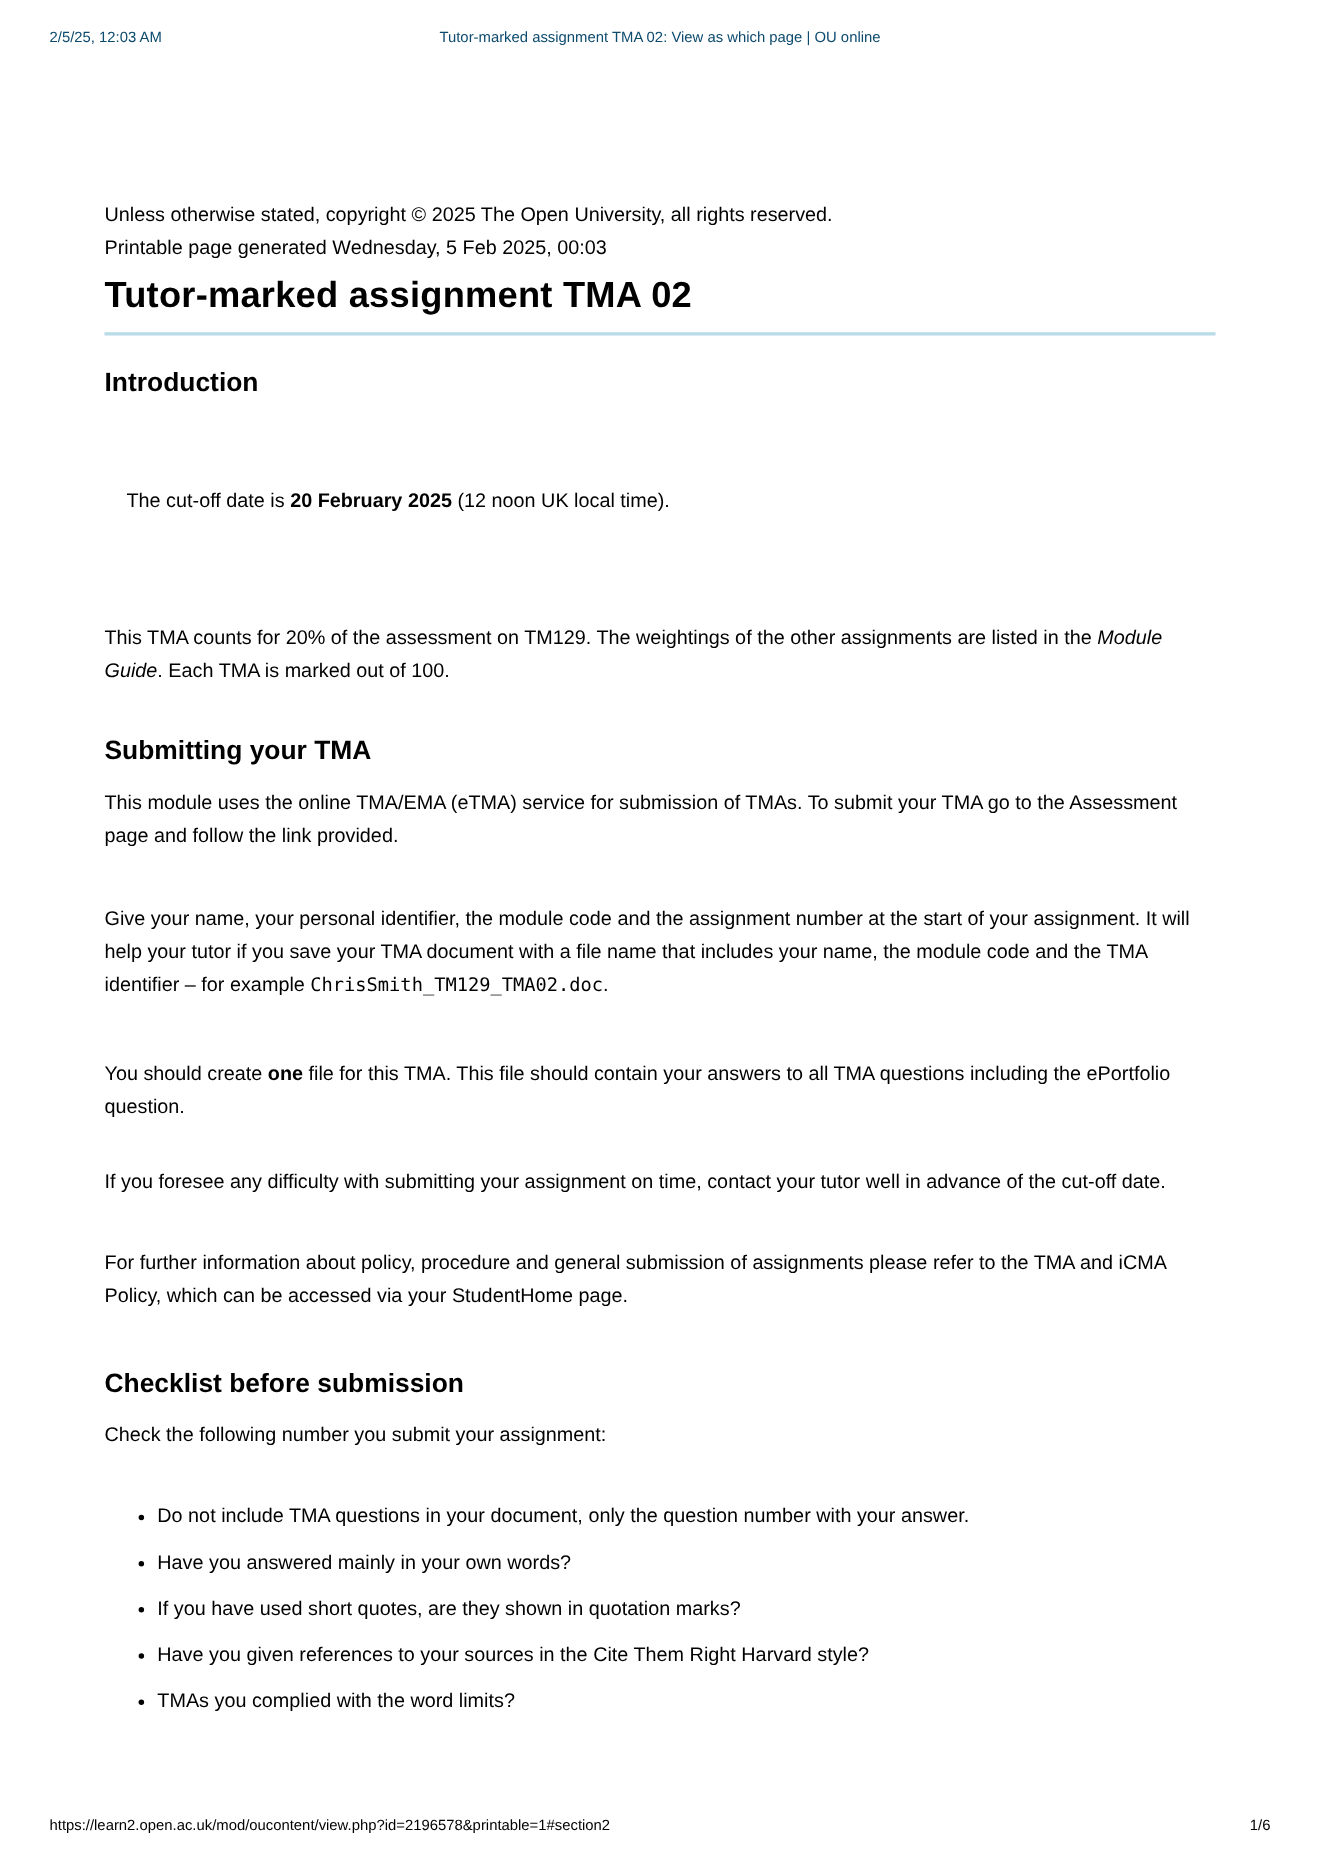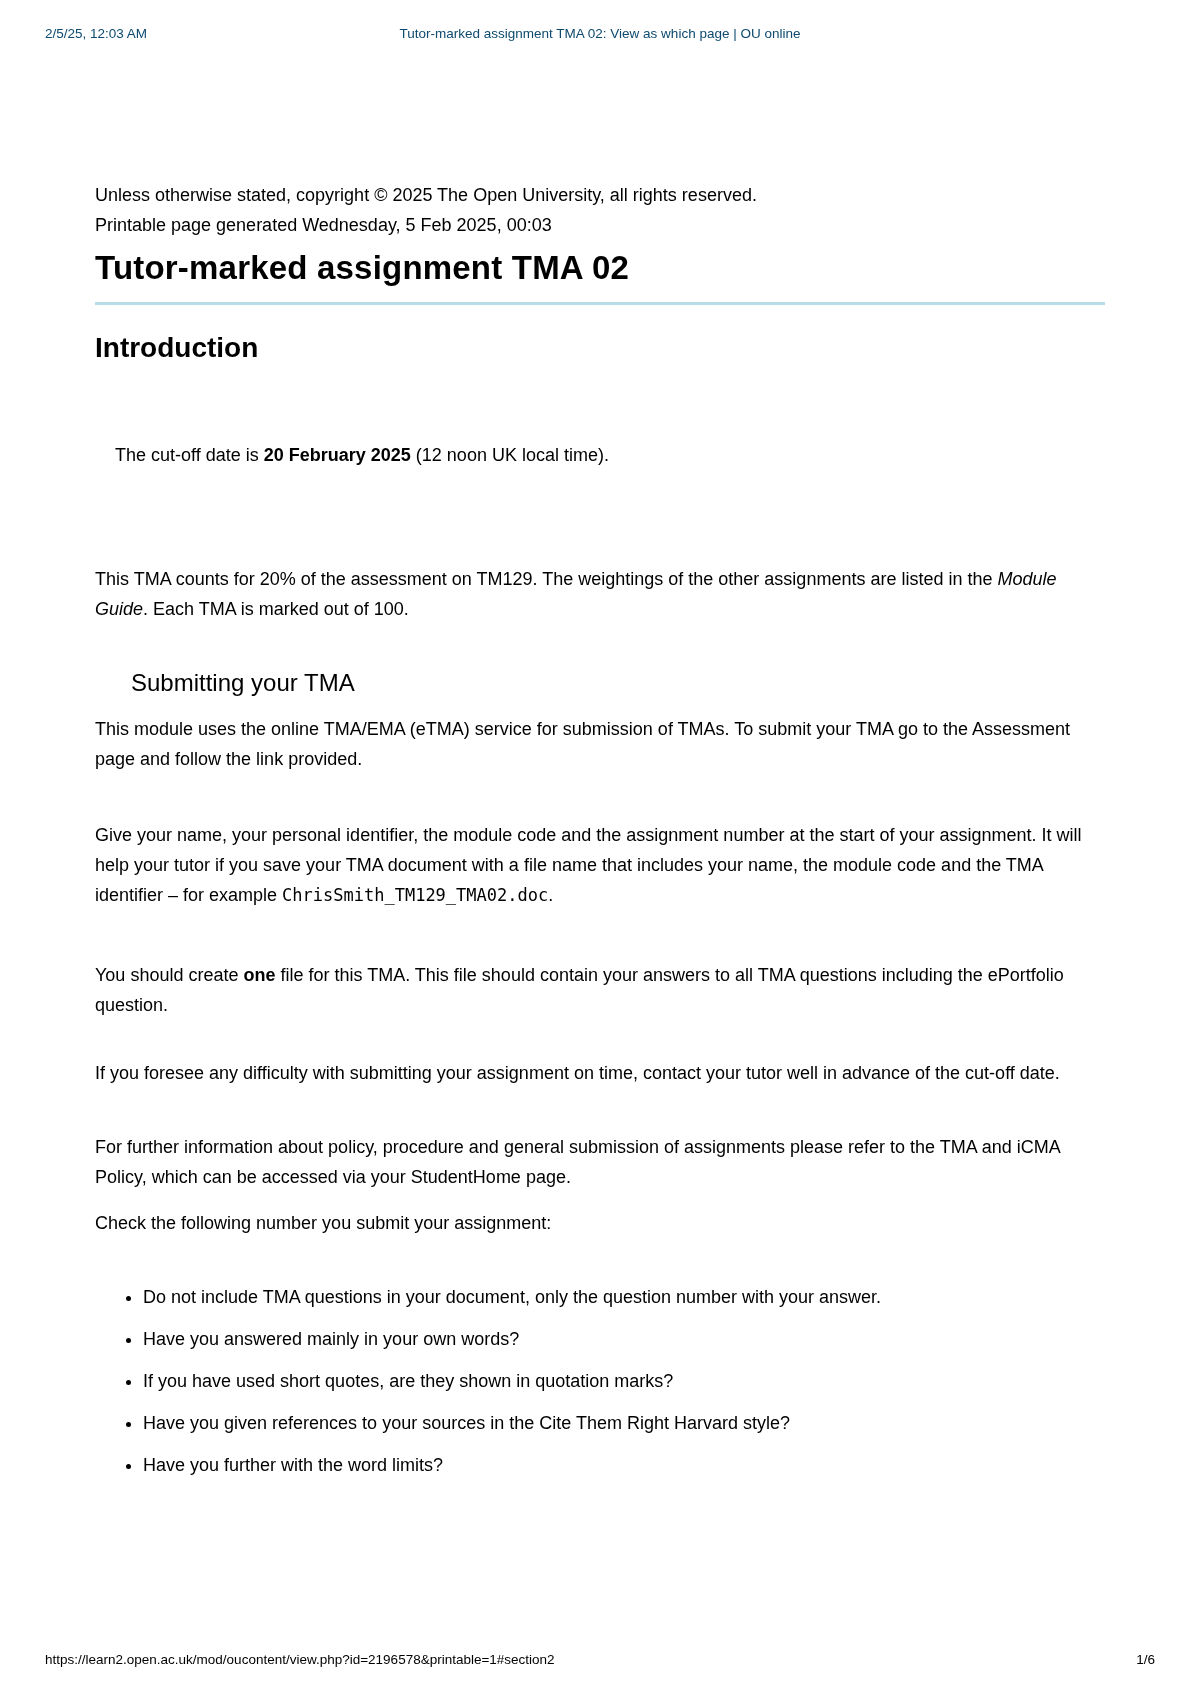--- a/index.html
+++ b/index.html
@@ -39,28 +39,28 @@
     font-size: 33px; line-height: 40px; font-weight: bold;
     letter-spacing: 0.2px;
   }
   .divider {
     margin-top: 14px;
     height: 3px; width: 100%;
     background: #b8dce8;
   }
   h2.section-title {
     margin-top: 25px;
-    font-size: 28px; line-height: 36px; font-weight: bold;
+    font-size: 24px; line-height: 36px; font-weight: bold;
   }
   .cutoff { margin-top: 74px; padding-left: 20px; }
   .p-counts { margin-top: 94px; }
 
   h3.sub-title {
     margin-top: 44px;
-    font-size: 24px; line-height: 30px; font-weight: normal; margin-left: 36px;
+    font-size: 24px; line-height: 30px; font-weight: bold;
   }
   .p-etma   { margin-top: 16px; }
   .p-name   { margin-top: 46px; }
   .p-onefile{ margin-top: 50px; }
   .p-foresee{ margin-top: 38px; }
   .p-policy { margin-top: 44px; }
 
   h3.checklist-title { margin-top: 50px; }
   .p-check  { margin-top: 16px; }
 
@@ -103,29 +103,30 @@
   <p class="p-etma">This module uses the online TMA/EMA (eTMA) service for submission of TMAs. To submit your TMA go to the Assessment page and follow the link provided.</p>
 
   <p class="p-name"><span>Give your name, your personal identifier, the module code and the assignment number at the start of your assignment. It will help your tutor if you save your TMA document with a file name that includes your name, the module code and the TMA identifier – for example </span><span class="mono">ChrisSmith_TM129_TMA02.doc</span><span>.</span></p>
 
   <p class="p-onefile"><span>You should create </span><span class="bold">one</span><span> file for this TMA. This file should contain your answers to all TMA questions including the ePortfolio question.</span></p>
 
   <p class="p-foresee">If you foresee any difficulty with submitting your assignment on time, contact your tutor well in advance of the cut-off date.</p>
 
   <p class="p-policy">For further information about policy, procedure and general submission of assignments please refer to the TMA and iCMA Policy, which can be accessed via your StudentHome page.</p>
 
+  <h3 class="sub-title checklist-title">Checklist before submission</h3>
 
   <p class="p-check">Check the following number you submit your assignment:</p>
 
   <ul class="checklist">
     <li>Do not include TMA questions in your document, only the question number with your answer.</li>
     <li>Have you answered mainly in your own words?</li>
     <li>If you have used short quotes, are they shown in quotation marks?</li>
     <li>Have you given references to your sources in the Cite Them Right Harvard style?</li>
-    <li>Have you further with the word limits?</li>
+    <li>TMAs you complied with the word limits?</li>
   </ul>
 
 </div>
 
 <div class="print-footer">
   <span class="url">https://learn2.open.ac.uk/mod/oucontent/view.php?id=2196578&amp;printable=1#section2</span>
   <span class="page-num">1/6</span>
 </div>
 
 </body></html>

